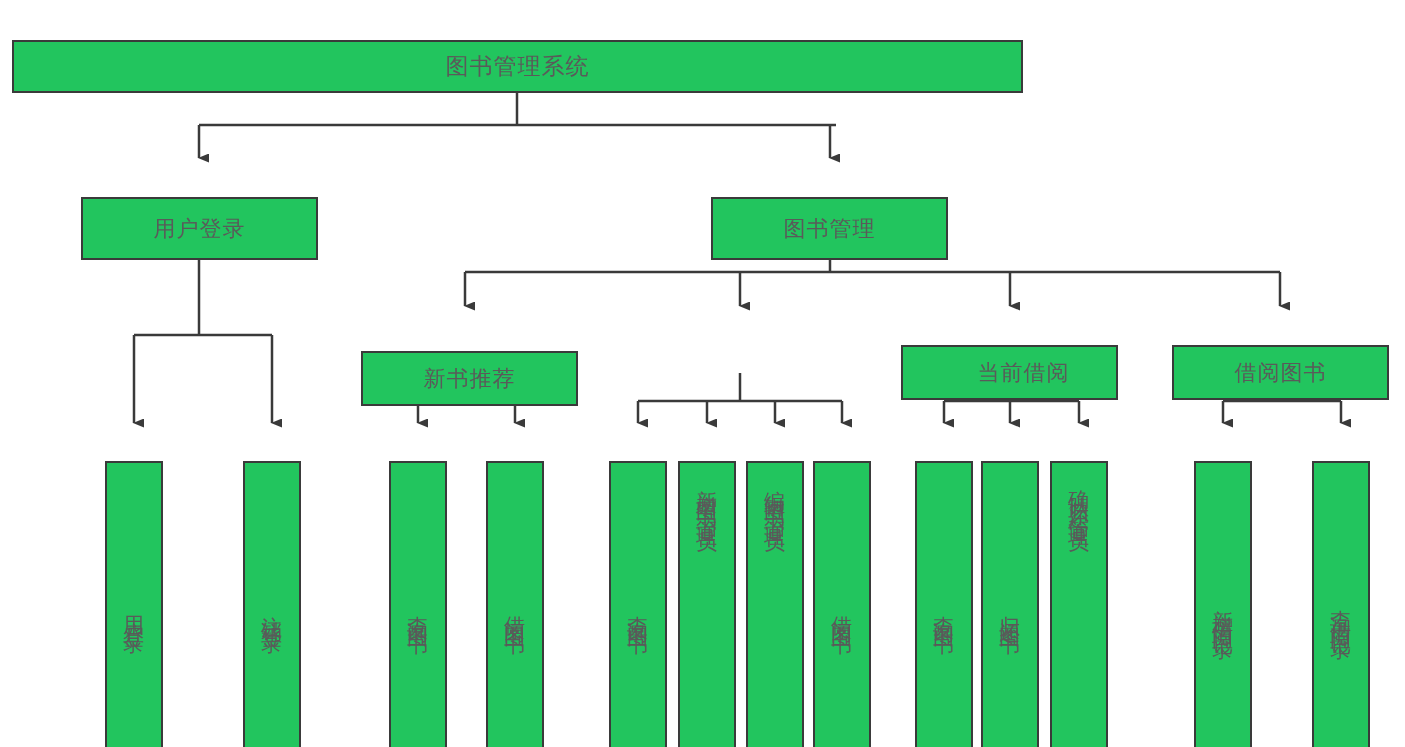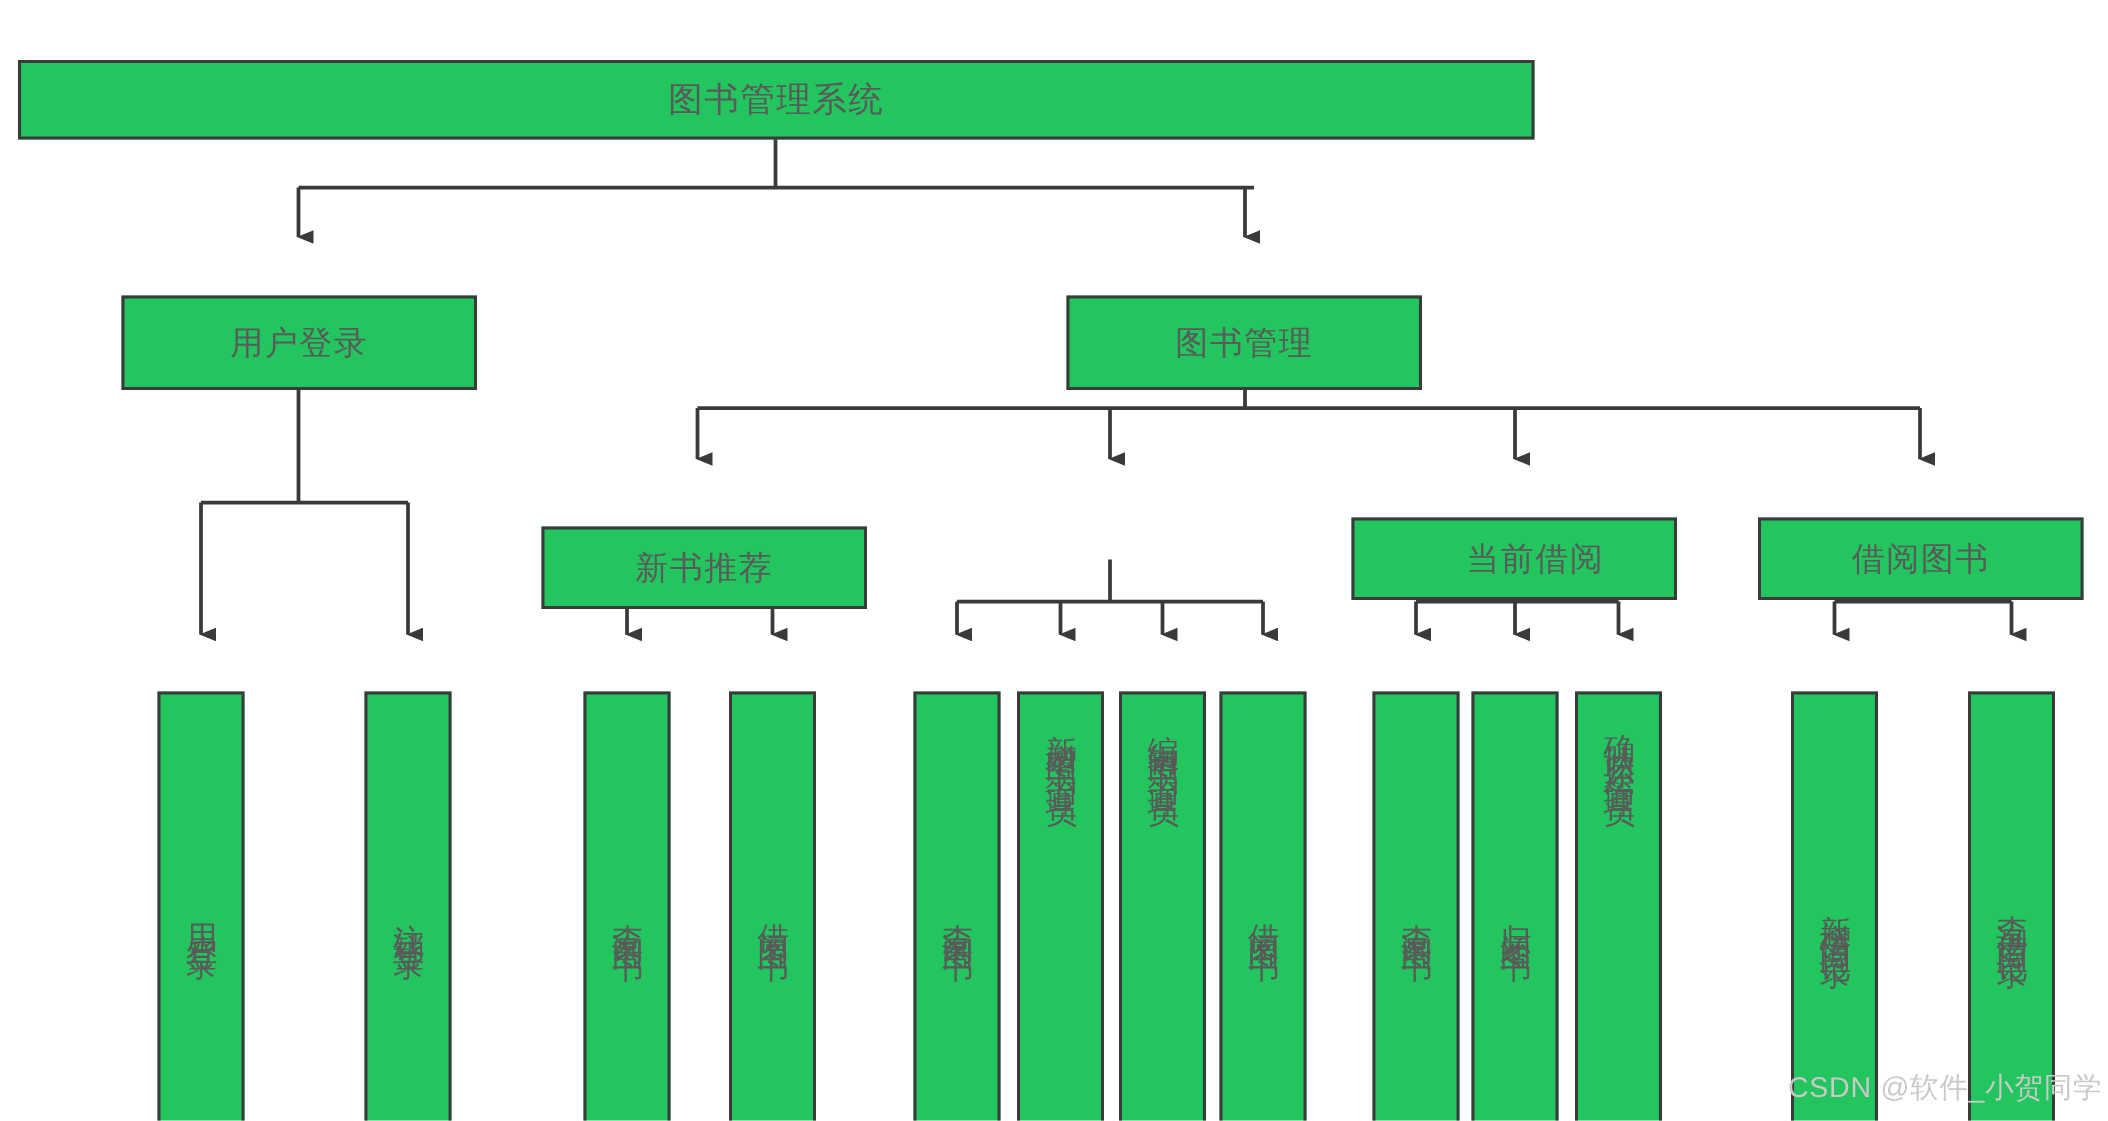--- a/index.html
+++ b/index.html
@@ -167,15 +167,14 @@
     <span class="label-v">确认归还（管理员）</span>
   </div>
 
   <div class="node v mid-text" style="left:1194px;top:434px;width:58px;height:300px;">
     <span class="label-v">新增借阅记录</span>
   </div>
   <div class="node v mid-text" style="left:1312px;top:434px;width:58px;height:300px;">
     <span class="label-v">查询借阅记录</span>
   </div>
 
-  <div id="watermark">CSDN @软件_小贺同学</div>
 
 </div>
 
 </body></html>

